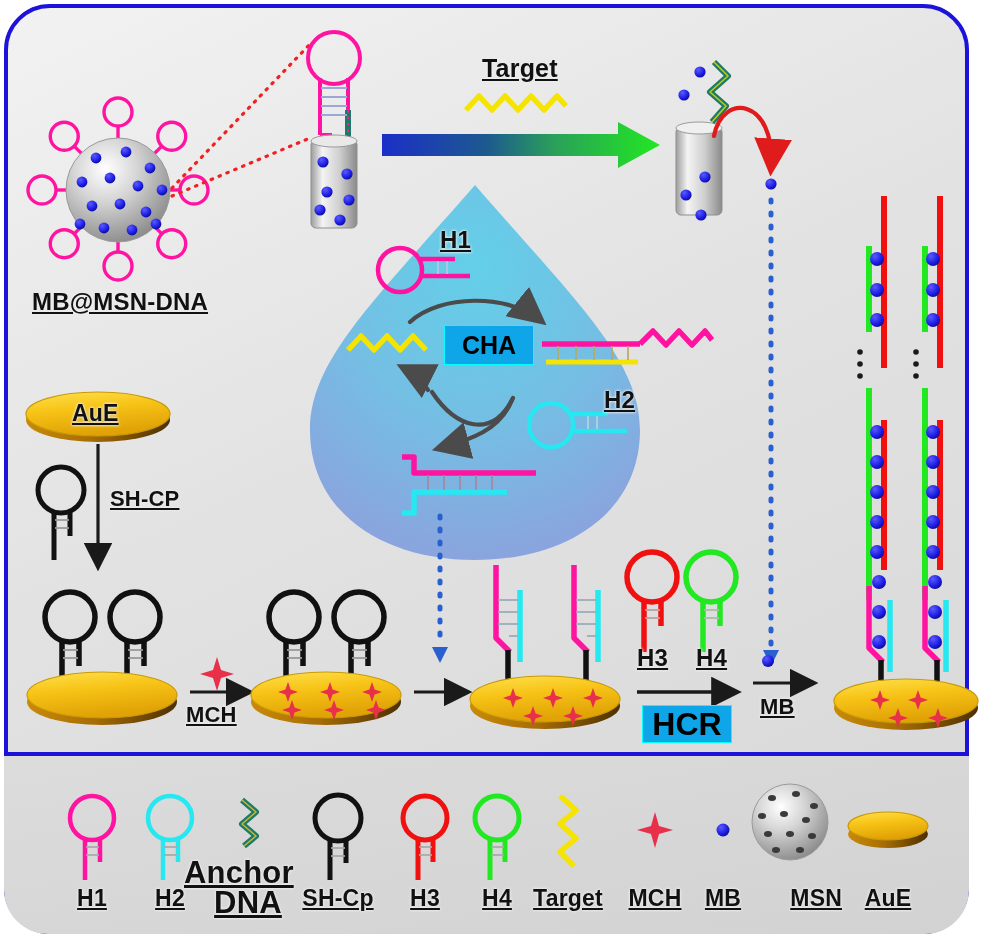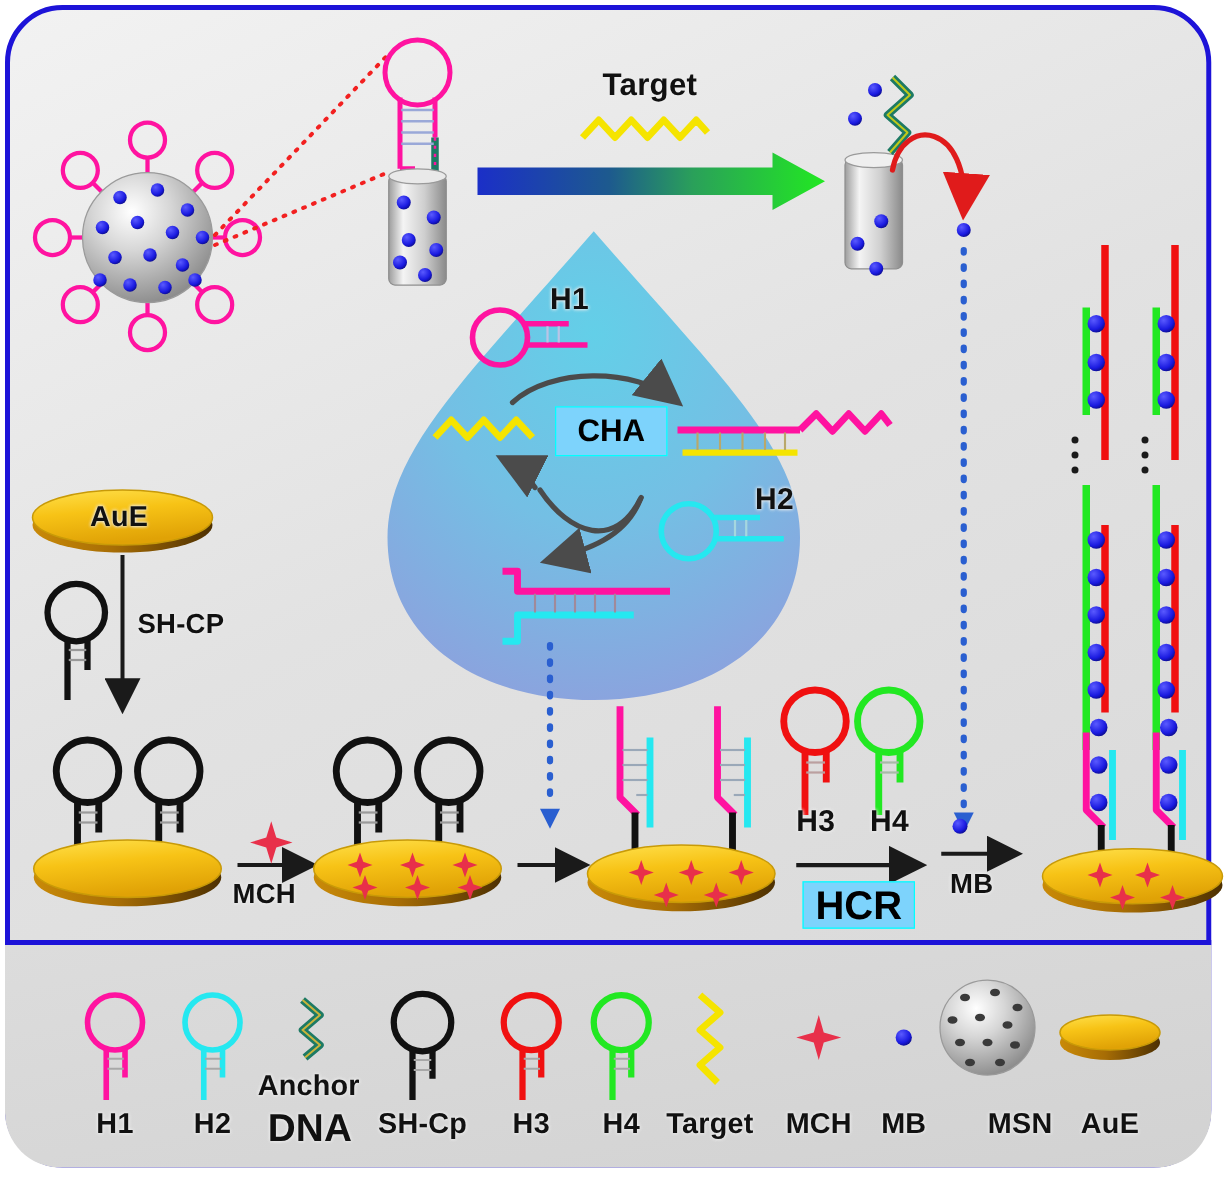--- a/index.html
+++ b/index.html
@@ -10,24 +10,24 @@
     position:absolute;left:4px;top:4px;width:965px;height:930px;
     border:4px solid #1d13d8;border-radius:46px;
     background:linear-gradient(155deg,#f2f2f2 0%,#e2e2e2 45%,#d7d7d7 100%);
     box-sizing:border-box;
   }
   #divider{position:absolute;left:4px;top:752px;width:965px;height:4px;background:#1d13d8;}
   #legendpanel{position:absolute;left:4px;top:756px;width:965px;height:178px;
     border-radius:0 0 44px 44px;overflow:hidden;
     background:linear-gradient(170deg,#dcdcdc 0%,#d2d2d2 100%);box-sizing:border-box;}
   .lbl{position:absolute;color:#111;font-weight:bold;letter-spacing:.2px;
-       text-shadow:0 0 3px #eee,0 0 3px #eee;white-space:nowrap;}
+       text-shadow:0 0 3px #eee,0 0 3px #eee;white-space:nowrap;text-decoration:underline;}
   svg{position:absolute;left:0;top:0;overflow:visible;}
   #maingfx{width:981px;height:943px;pointer-events:none;}
-  .cbox{position:absolute;background:#7dd3fc;border:1px solid #0ff;
+  .cbox{position:absolute;background:#0ea5e9;border:1px solid #0ff;
         display:flex;align-items:center;justify-content:center;
         color:#000;font-weight:bold;}
 </style>
 </head>
 <body>
 
 <div id="stage">
   <div id="frame"></div>
   <div id="divider"></div>
   <div id="legendpanel"></div>
@@ -589,20 +589,21 @@
         </g>
       </g>
 
       <g>
         <ellipse cx="888" cy="834" rx="40" ry="14" fill="url(#gGoldSide)"></ellipse>
         <ellipse cx="888" cy="826" rx="40" ry="14" fill="url(#gGoldTop)" stroke="#c89a08" stroke-width="1.2"></ellipse>
       </g>
     </g>
   </svg>
 
+  <div class="lbl" style="left:32px;top:288px;font-size:24px;">MB@MSN-DNA</div>
 
   <div class="lbl" style="left:482px;top:54px;font-size:25px;">Target</div>
 
   <div class="lbl" style="left:440px;top:226px;font-size:24px;">H1</div>
 
   <div class="lbl" style="left:604px;top:386px;font-size:24px;">H2</div>
 
   <div class="cbox" style="left:444px;top:325px;width:88px;height:38px;font-size:25px;">
     <span>CHA</span>
   </div>
@@ -617,21 +618,21 @@
 
   <div class="lbl" style="left:696px;top:644px;font-size:24px;">H4</div>
 
   <div class="cbox" style="left:642px;top:705px;width:88px;height:36px;font-size:32px;">
     <span>HCR</span>
   </div>
 
   <div class="lbl" style="left:760px;top:694px;font-size:22px;">MB</div>
 <div class="lbl" style="left: 40px; top: 885px; font-size: 23px; width: 104px; text-align: center;">H1</div>
     <div class="lbl" style="left: 118px; top: 885px; font-size: 23px; width: 104px; text-align: center;">H2</div>
-    <div class="lbl" style="left: 195px; top: 855px; font-size: 23px; width: 104px; text-align: center;">Anchor</div>
+    <div class="lbl" style="left: 184px; top: 855px; font-size: 31px; width: 104px; text-align: center;">Anchor</div>
     <div class="lbl" style="left: 196px; top: 885px; font-size: 31px; width: 104px; text-align: center;">DNA</div>
     <div class="lbl" style="left: 286px; top: 885px; font-size: 23px; width: 104px; text-align: center;">SH-Cp</div>
     <div class="lbl" style="left: 373px; top: 885px; font-size: 23px; width: 104px; text-align: center;">H3</div>
     <div class="lbl" style="left: 445px; top: 885px; font-size: 23px; width: 104px; text-align: center;">H4</div>
     <div class="lbl" style="left: 516px; top: 885px; font-size: 23px; width: 104px; text-align: center;">Target</div>
     <div class="lbl" style="left: 603px; top: 885px; font-size: 23px; width: 104px; text-align: center;">MCH</div>
     <div class="lbl" style="left: 671px; top: 885px; font-size: 23px; width: 104px; text-align: center;">MB</div>
     <div class="lbl" style="left: 738px; top: 885px; font-size: 23px; width: 104px; text-align: right;">MSN</div>
     <div class="lbl" style="left: 836px; top: 885px; font-size: 23px; width: 104px; text-align: center;">AuE</div>
   </div>

